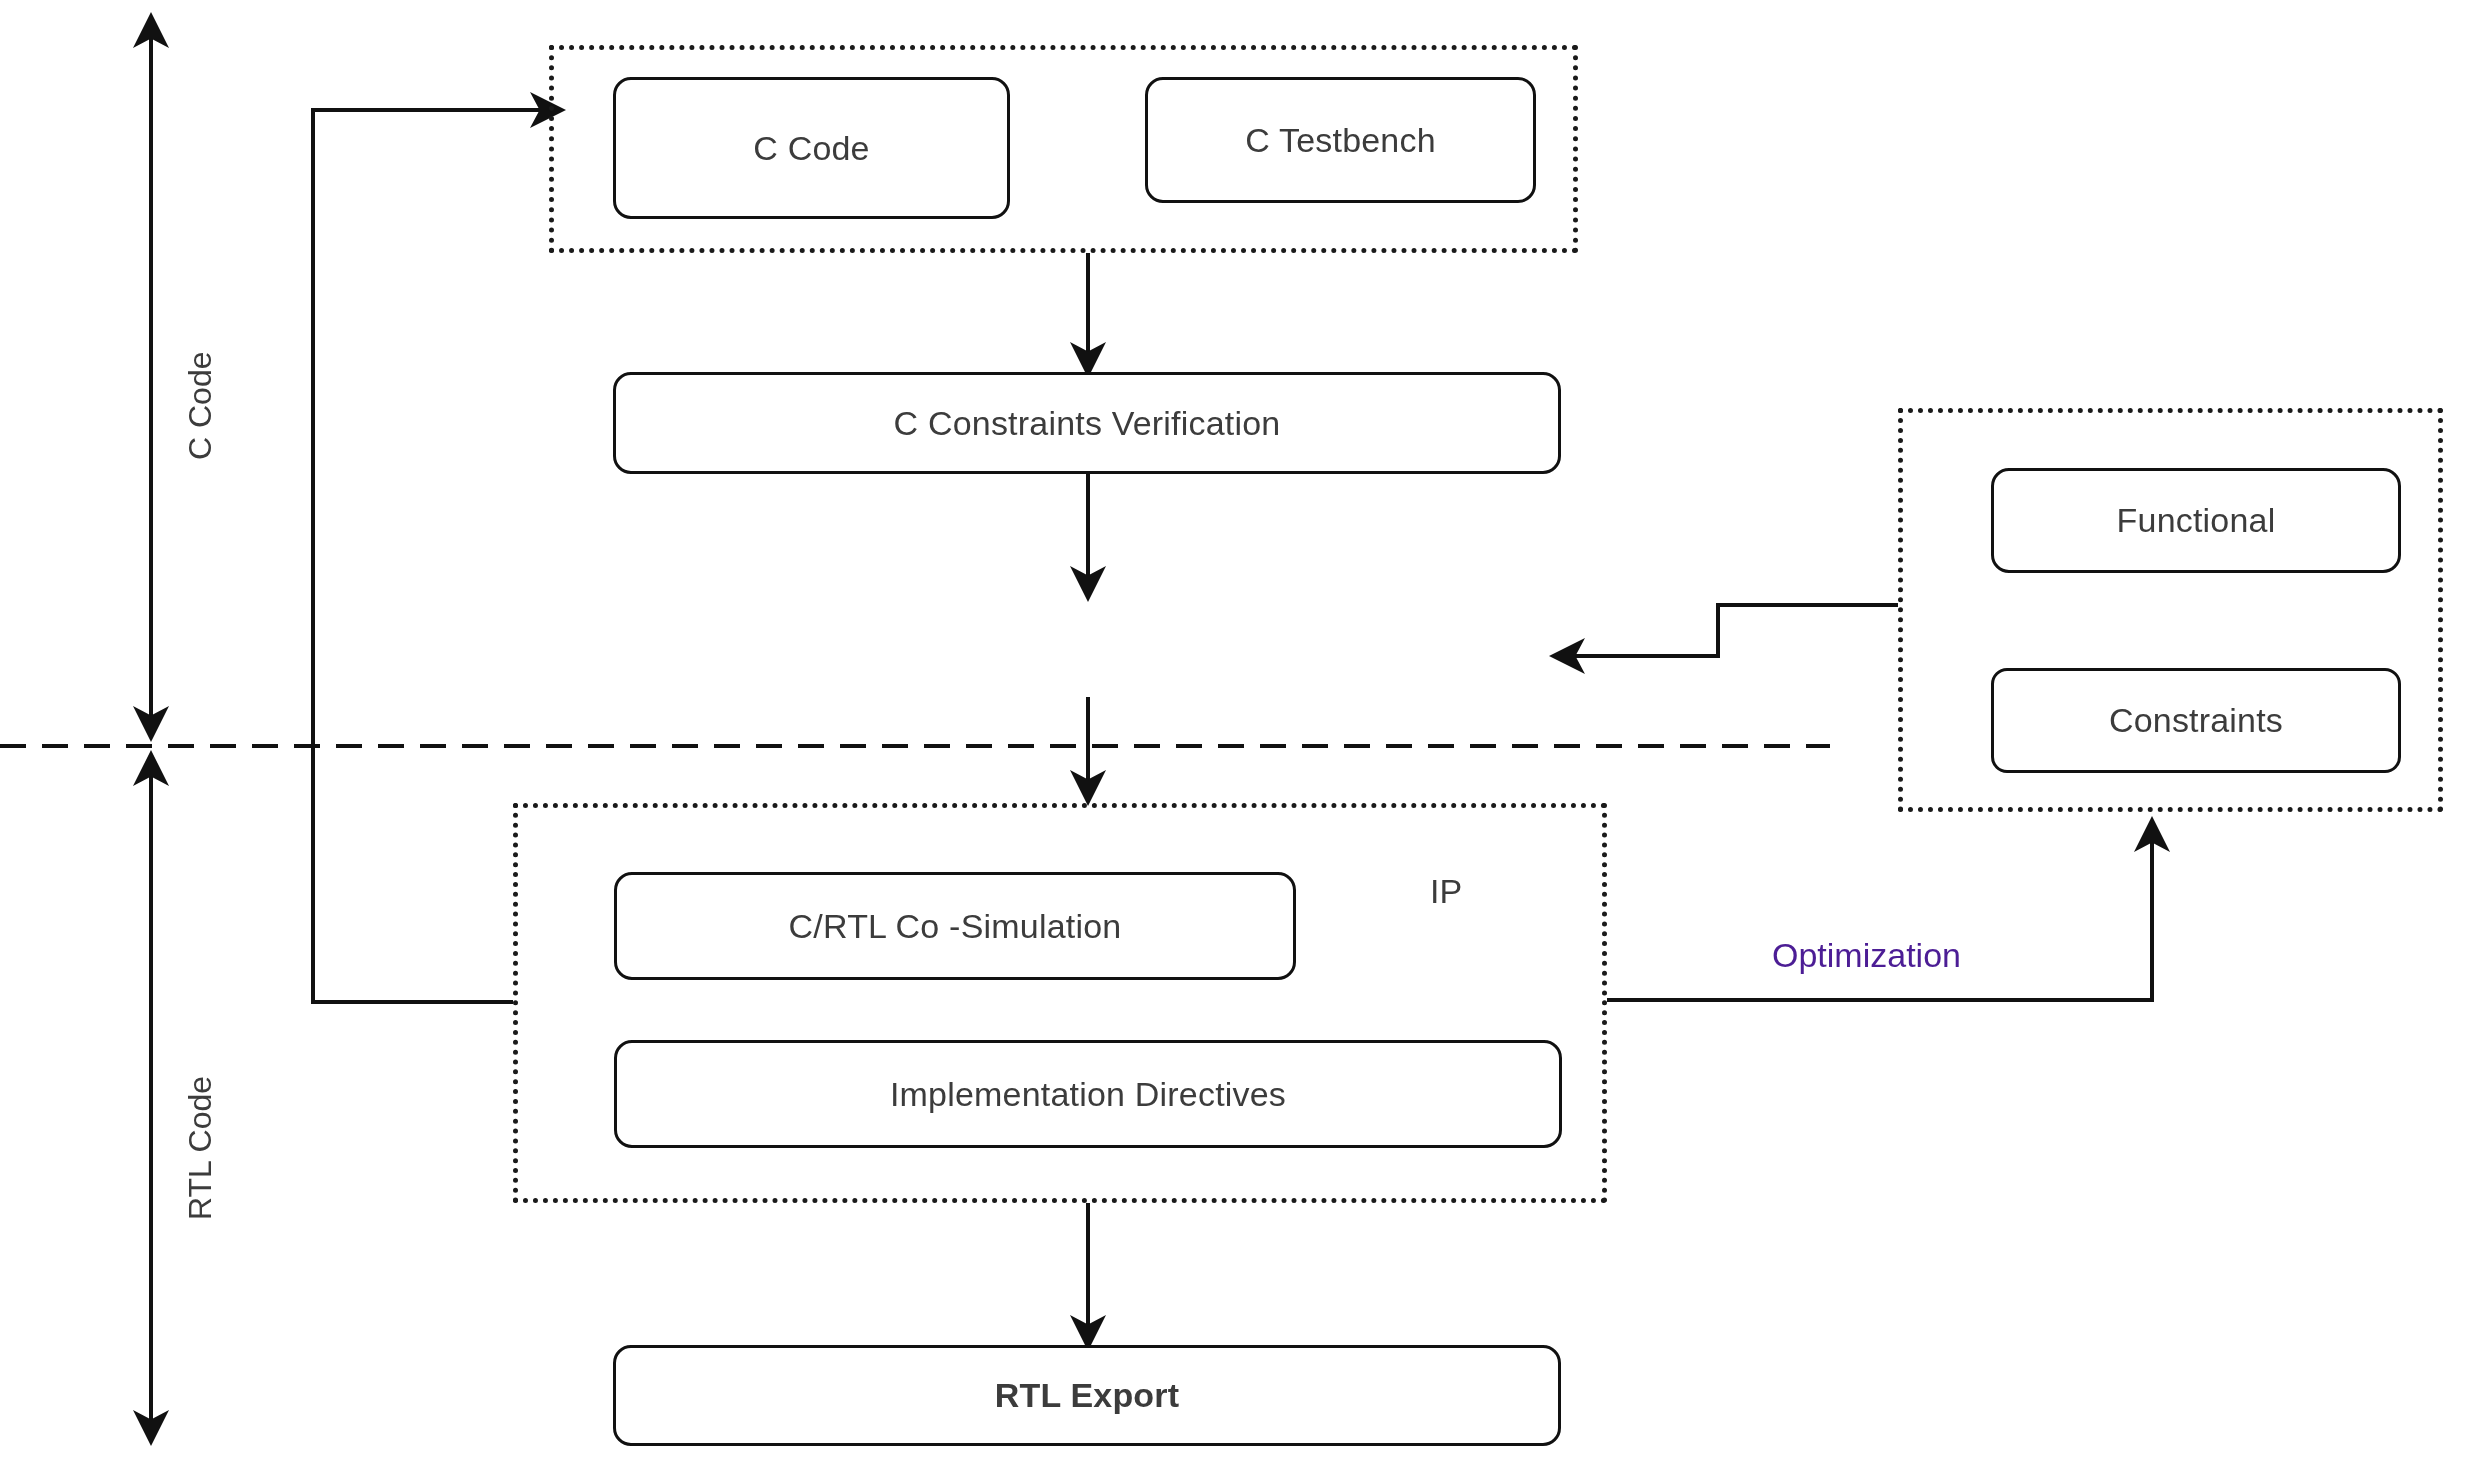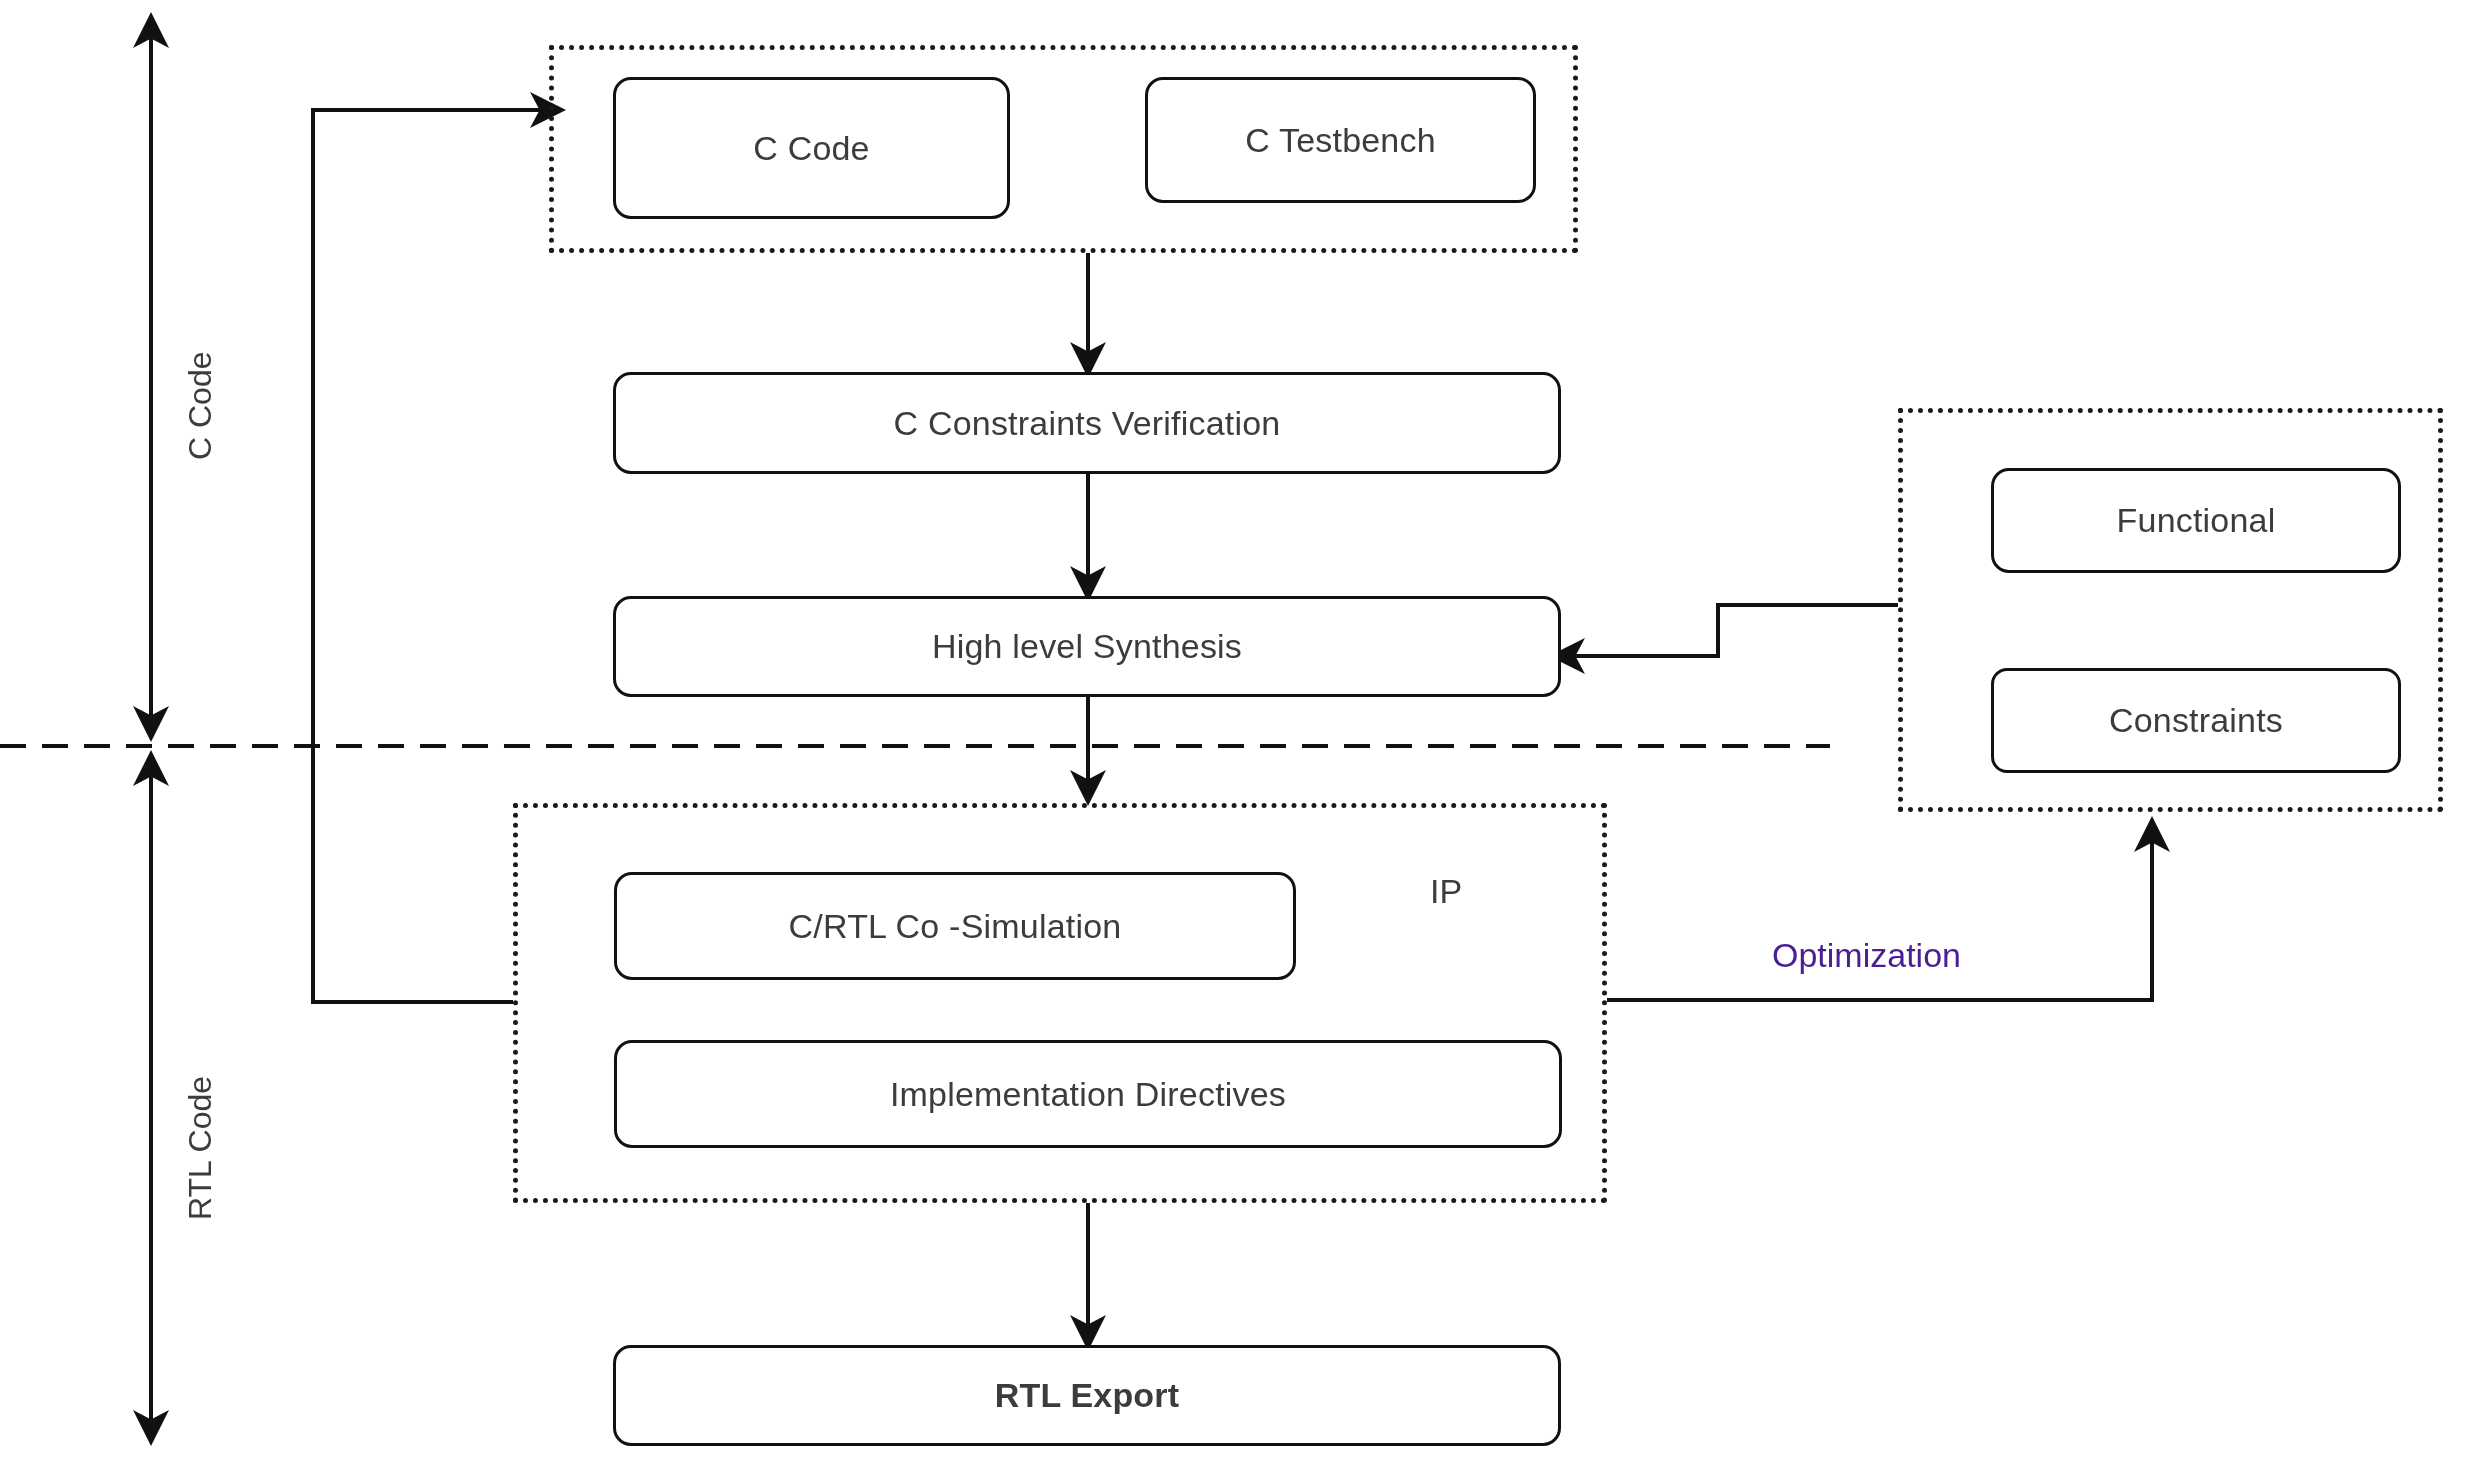--- a/index.html
+++ b/index.html
@@ -109,21 +109,20 @@
   <div class="axislabel" style="left:182px; top:1220px;">RTL Code</div>
 
   <div class="group" style="left:549px; top:45px; width:1029px; height:208px;"></div>
 
   <div class="node" style="left:613px; top:77px; width:397px; height:142px;">C Code</div>
 
   <div class="node" style="left:1145px; top:77px; width:391px; height:126px;">C Testbench</div>
 
   <div class="node" style="left:613px; top:372px; width:948px; height:102px;">C Constraints Verification</div>
 
-  <div class="node" style="left:613px; top:596px; width:948px; height:101px;">High level Synthesis</div>
 
   <div class="group" style="left:513px; top:803px; width:1094px; height:400px;"></div>
 
   <div class="grouplabel" style="left:1430px; top:872px;">IP</div>
 
   <div class="node" style="left:614px; top:872px; width:682px; height:108px;">C/RTL Co -Simulation</div>
 
   <div class="node" style="left:614px; top:1040px; width:948px; height:108px;">Implementation Directives</div>
 
   <div class="node" style="left:613px; top:1345px; width:948px; height:101px;font-weight:bold;">RTL Export</div>

